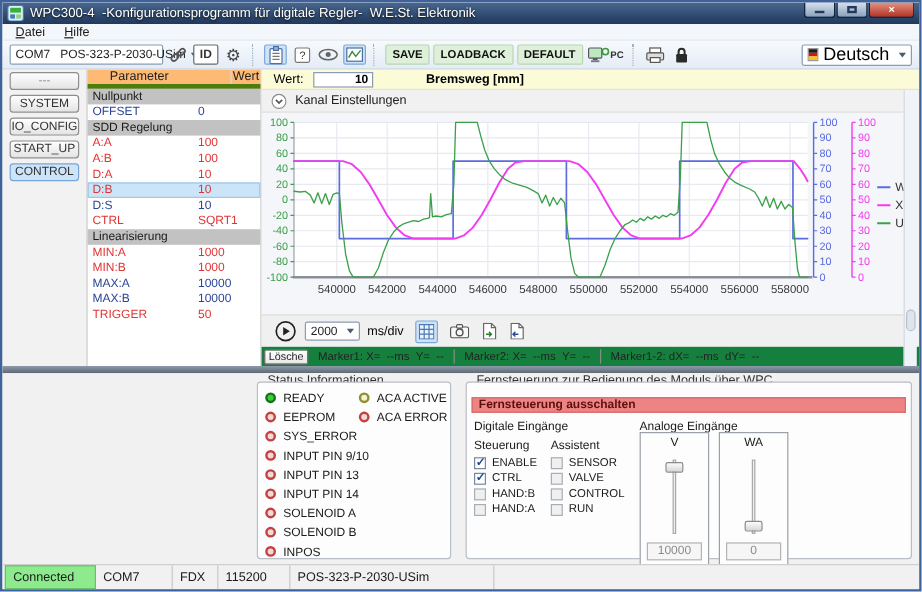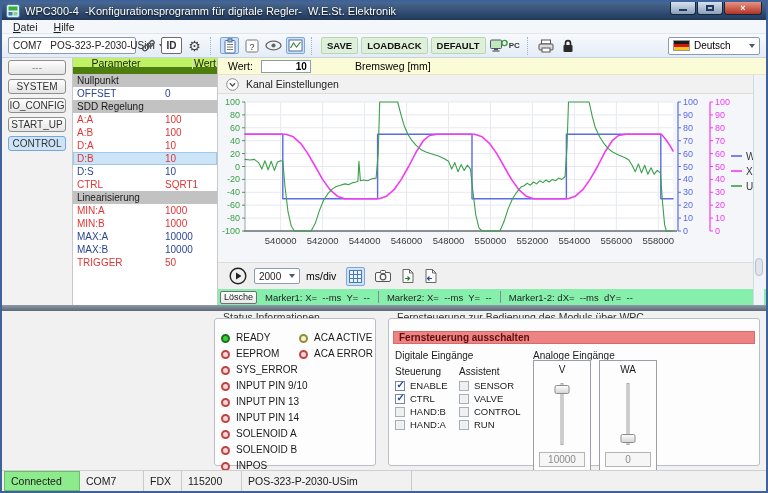--- a/index.html
+++ b/index.html
@@ -23,65 +23,65 @@
   .combo .txt{white-space:pre;flex:1;}
   .arr{width:0;height:0;border-left:3.5px solid transparent;border-right:3.5px solid transparent;border-top:4px solid #4a5a6e;margin-left:4px;}
   .conn-combo{width:128px;}
   .tb-btn{height:17px;min-width:19px;display:flex;align-items:center;justify-content:center;border:1px solid transparent;border-radius:2px;background:transparent;font-size:11px;color:#333;margin-left:3px;}
   .tb-btn.active{background:#cfe3f8;border-color:#7ea7d8;}
   .tb-btn.boxed{border-color:#6a6a6a;background:#fff;font-weight:bold;font-size:10px;width:21px;}
   .tb-btn.green{background:#def0d9;border-color:#b9d6b1;font-weight:bold;font-size:9.5px;padding:0 5px;color:#111;}
   .gear{font-size:14px;color:#444;}
   .tb-sep{width:1px;height:18px;border-left:1px dotted #9fb0c4;margin:0 6px;}
   .pc-label{font-size:8px;font-weight:bold;color:#333;margin-left:1px;}
-  .lang-combo{margin-left:auto;width:92px;height:18px;background:#fff;border:1px solid #8a9cb5;border-radius:2px;display:flex;align-items:center;gap:4px;padding:0 4px;font-size:10px;}
+  .lang-combo{margin-left:auto;width:92px;height:18px;background:#fff;border:1px solid #8a9cb5;border-radius:2px;display:flex;align-items:center;gap:4px;padding:0 4px;font-size:15px;}
   .flag{width:17px;height:11px;border:1px solid #999;display:flex;flex-direction:column;}
   .flag div{flex:1;}
   
   .sidebar{position:absolute;left:0;top:56px;width:70px;height:247px;background:#f2f2f2;display:flex;flex-direction:column;align-items:center;padding-top:2px;gap:4px;}
   .side-btn{width:58px;height:15px;border:1px solid #8e8e8e;border-radius:3px;background:linear-gradient(#fefefe,#e4e4e4);font-size:10px;color:#333;display:flex;align-items:center;justify-content:center;}
   .side-btn.dim{color:#909090;}
   .side-btn.active{background:#cde4f8;border-color:#78a6d8;}
   
   .ptable{position:absolute;left:70px;top:56px;width:146px;height:247px;background:#fff;border-left:1px solid #c8c8c8;border-right:1px solid #c8c8c8;}
-  .pt-header{display:flex;height:16px;background:#bef264;border-bottom:7px solid #4d7c0f;font-size:10.5px;color:#222;align-items:center;gap:33px;}
+  .pt-header{display:flex;height:16px;background:#fdba74;border-bottom:4px solid #4d7c0f;font-size:10.5px;color:#222;align-items:center;gap:33px;}
   .pt-header .h1{width:86px;text-align:center;}
   .pt-header .h2{flex:1;text-align:center;border-left:1px solid #d8d8d8;}
   .prow{display:flex;height:13px;align-items:center;font-size:10px;}
   .prow.section{background:#c2c2c2;color:#1a1a1a;padding-left:4px;}
   .prow.param .pname{width:86px;padding-left:4px;}
   .prow.param .pval{padding-left:6px;}
   .prow.selected{background:#cbe4f8;outline:1px solid #9ec7e8;outline-offset:-1px;}
   .c-red{color:#e03535;}
   .c-blue{color:#2b4596;}
   
   .value-bar{position:absolute;left:216px;top:56px;right:0;height:17px;background:#fbfbd8;border-bottom:1px solid #e6e6c2;display:flex;align-items:center;font-size:10.5px;}
   .value-bar .lbl{margin-left:10px;}
   .wert-input{width:50px;height:13px;margin-left:8px;border:1px solid #8a9cb5;font-size:10px;font-weight:bold;text-align:right;padding-right:3px;background:#fff;}
-  .unit{font-weight:normal;margin-left:44px;}
+  .unit{font-weight:bold;margin-left:44px;}
   .kanal-header{position:absolute;left:216px;top:73px;right:13px;height:19px;background:#f1f1f1;border-bottom:1px solid #ddd;display:flex;align-items:center;gap:7px;padding-left:8px;font-size:10.5px;color:#222;}
   .chart-area{position:absolute;left:216px;top:92px;right:13px;height:168px;background:#f5f6f9;}
   svg{font-family:"Liberation Sans",sans-serif;}
   
   .scope-toolbar{position:absolute;left:216px;top:260px;right:13px;height:27px;background:#f0f0f0;border-top:1px solid #dcdcdc;display:flex;align-items:center;padding-left:6px;font-size:10.5px;}
   .sc-btn{height:19px;min-width:19px;display:flex;align-items:center;justify-content:center;border:1px solid transparent;border-radius:2px;margin-left:4px;}
   .sc-btn.active{background:#cfe3f8;border-color:#7ea7d8;}
   .time-combo{width:46px;height:16px;margin-left:6px;}
   .msdiv{margin-left:6px;}
-  .marker-bar{position:absolute;left:216px;top:287px;right:0;height:16px;background:#86efac;display:flex;align-items:center;font-size:9.5px;color:#222;padding-left:2px;}
+  .marker-bar{position:absolute;left:216px;top:287px;right:0;height:16px;background:#15803d;display:flex;align-items:center;font-size:9.5px;color:#222;padding-left:2px;}
   .del-btn{height:13px;border:1px solid #707070;background:linear-gradient(#fdfdfd,#e8e8e8);border-radius:2px;font-size:9px;padding:0 3px;display:flex;align-items:center;}
   .mk{margin-left:8px;white-space:pre;}
   .mk-div{width:1px;height:12px;background:#8a8a8a;margin-left:8px;}
   
   .splitter{position:absolute;left:0;top:303px;right:0;height:6px;background:linear-gradient(#8d9aa8,#5c6876);}
   
   .bottom{position:absolute;left:0;top:309px;right:0;height:159px;background:#f1f1f1;}
   .gbox{position:absolute;background:#fdfdfd;border:1px solid #b9bfc6;border-radius:3px;}
   .gtitle{position:absolute;font-size:10.5px;color:#333;background:#f1f1f1;padding:0 3px;}
-  .led-row{display:flex;align-items:flex-end;gap:6px;height:16px;font-size:10px;color:#1a1a1a;}
+  .led-row{display:flex;align-items:flex-start;gap:6px;height:16px;font-size:10px;color:#1a1a1a;}
   .led{width:9px;height:9px;border-radius:50%;border:2px solid;flex:none;}
   .led.off-red{border-color:#c24242;background:#f3d8d8;}
   .led.on-green{border-color:#1e6e1e;background:#35d435;}
   .led.off-yellow{border-color:#8f8f34;background:#f4f4cf;}
   .led-col{position:absolute;display:flex;flex-direction:column;}
   .banner{position:absolute;left:4px;top:12px;right:4px;height:13px;background:#ed8383;border:1px solid #d76a6a;color:#5c0f0f;font-weight:bold;font-size:10px;display:flex;align-items:center;padding-left:5px;}
   .sub-lbl{position:absolute;font-size:10px;color:#1a1a1a;}
   .cb-col{position:absolute;display:flex;flex-direction:column;gap:2px;}
   .cb-row{display:flex;align-items:center;gap:5px;height:11px;font-size:9.5px;color:#1a1a1a;}
   .cb{width:10px;height:10px;border:1px solid #a8aeb5;background:#f0f0f0;position:relative;flex:none;}

